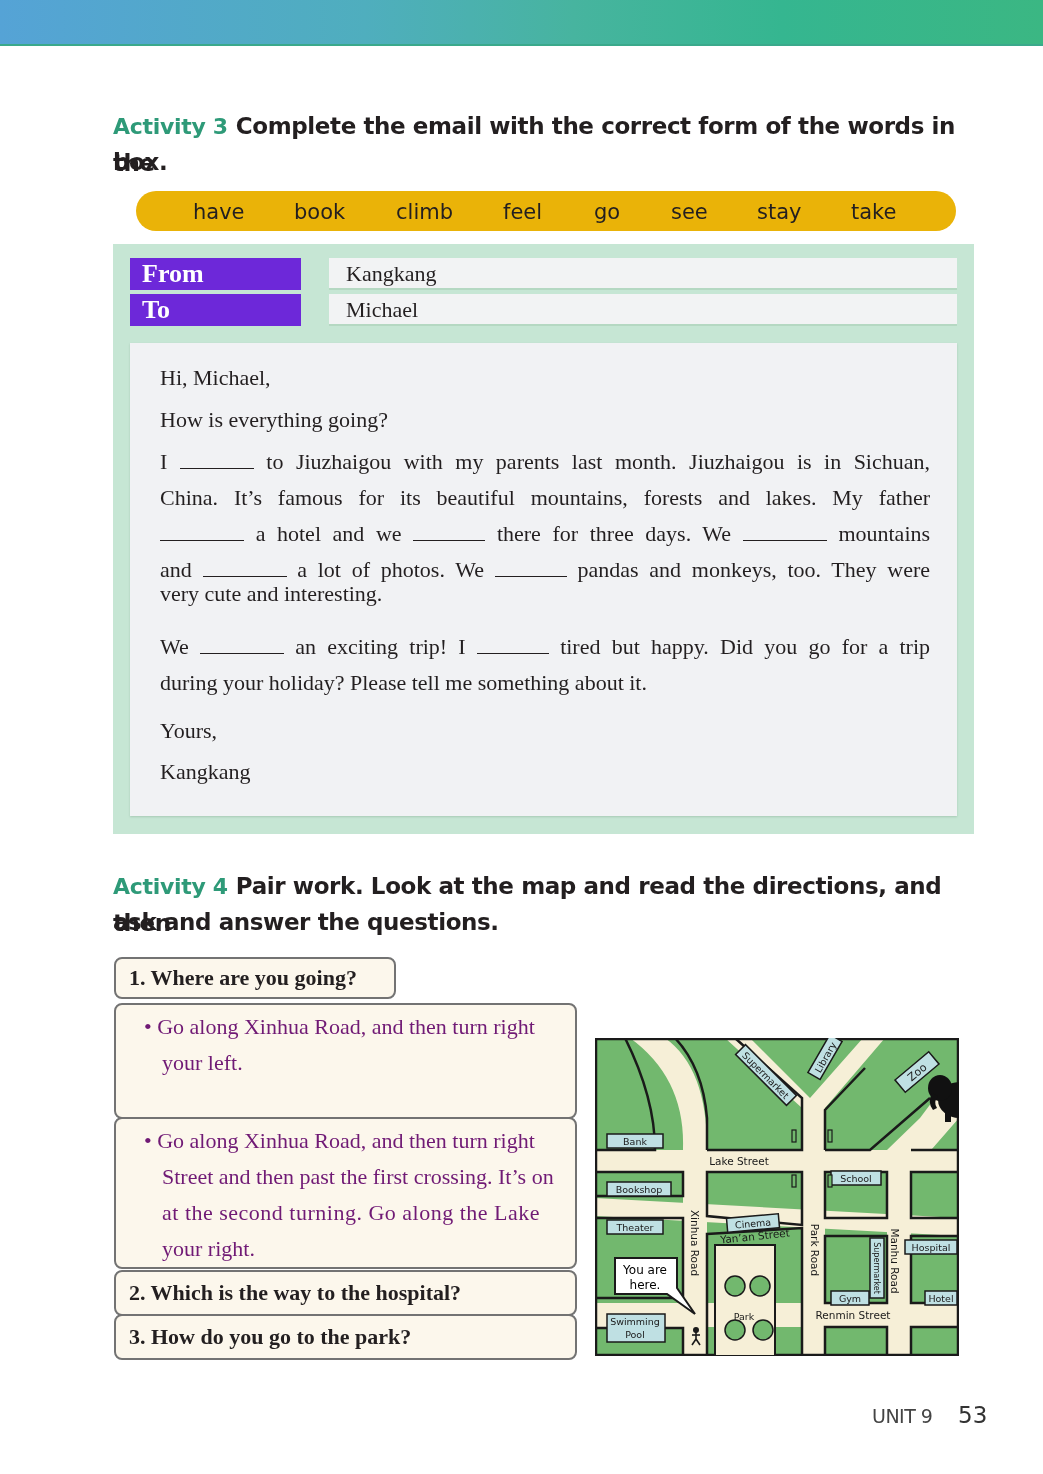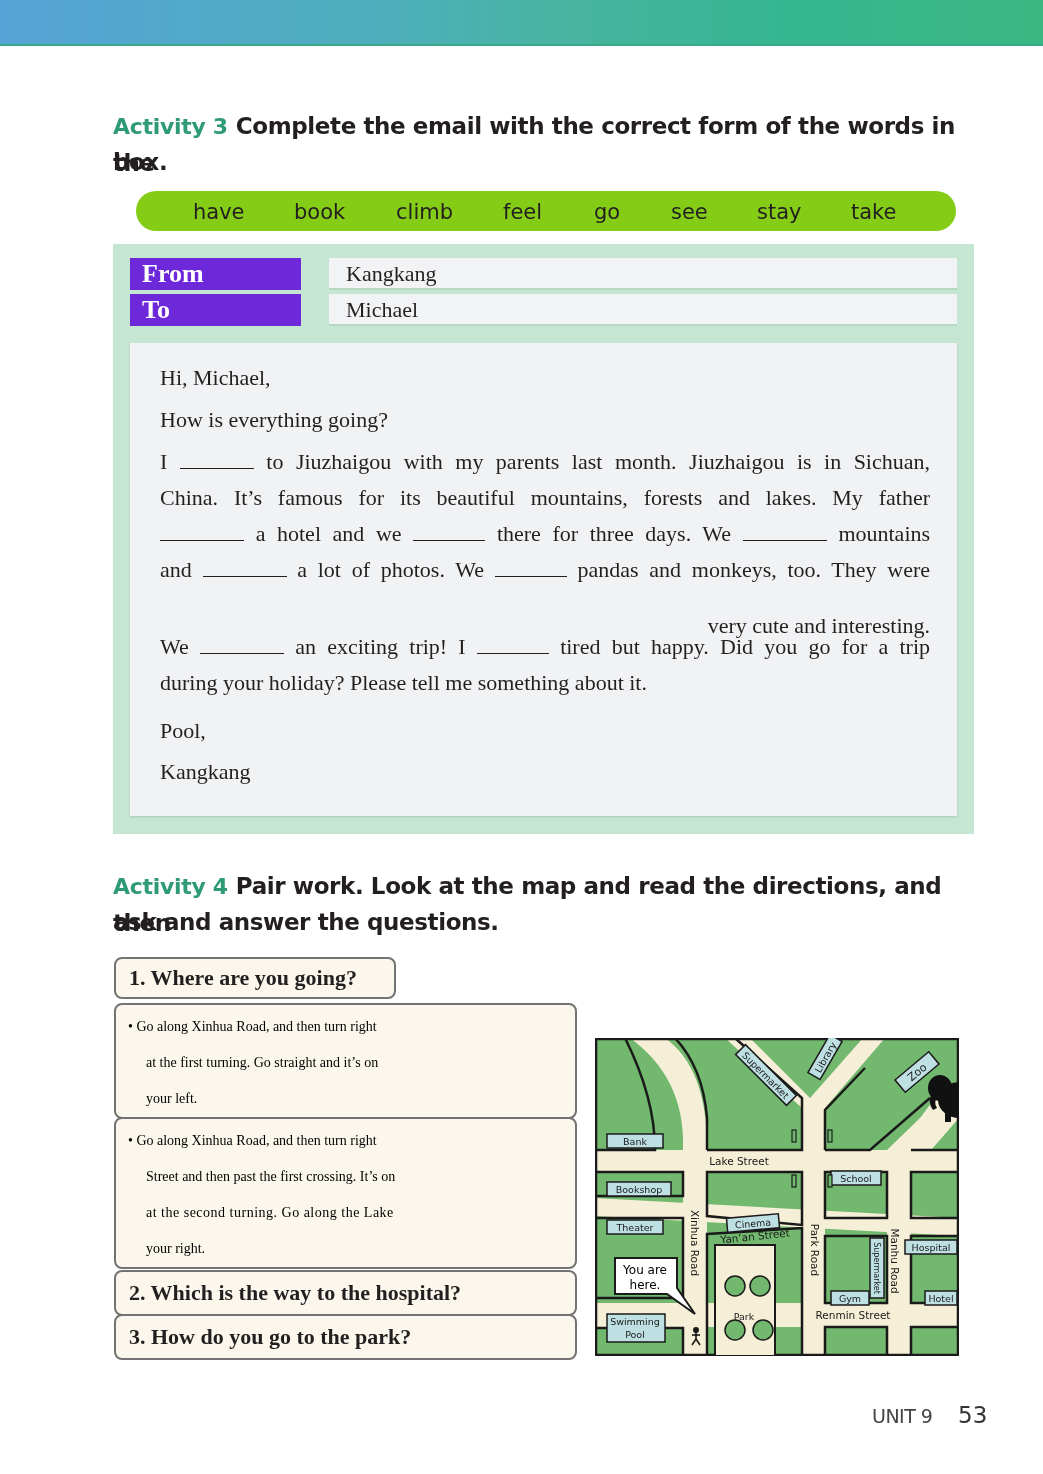--- a/index.html
+++ b/index.html
@@ -2,32 +2,32 @@
 <html><head>
 <meta charset="utf-8">
 <style>
   html, body { margin:0; padding:0; }
   body { width:1043px; height:1474px; background:#ffffff; position:relative; overflow:hidden; font-family:"Liberation Sans", sans-serif; color:#231f20; }
   .topbar { position:absolute; left:0; top:0; width:1043px; height:44px;
     background: linear-gradient(90deg, #55a3d6 0%, #4faebe 35%, #47b49f 55%, #35b690 75%, #3bb783 100%);
     border-bottom:2px solid #3aa98b; }
   .heading { position:absolute; left:113px; width:850px; font-family:"DejaVu Sans", sans-serif; font-weight:bold; font-size:23px; line-height:36px; color:#231f20; letter-spacing:-0.4px; }
   .heading .act { color:#2e9a78; font-size:22px; margin-right:8px; letter-spacing:-0.3px; }
-  .wordbox { position:absolute; left:136px; top:191px; width:820px; height:40px; background:#84cc16; border-radius:20px; }
+  .wordbox { position:absolute; left:136px; top:191px; width:820px; height:40px; background:#eab308; border-radius:20px; }
   .wordbox .w { position:absolute; top:0; line-height:42px; font-family:"DejaVu Sans", sans-serif; font-size:21px; color:#231f20; }
   .email { position:absolute; left:113px; top:244px; width:861px; height:590px; background:#c6e6d4; }
   .hdrlabel { position:absolute; left:130px; width:171px; height:32px; background:#6d28d9; color:#fff; font-family:"Liberation Serif", serif; font-weight:bold; font-size:26px; line-height:32px; padding-left:12px; box-sizing:border-box; }
   .hdrval { position:absolute; left:329px; width:628px; height:32px; background:#f2f3f4; font-family:"Liberation Serif", serif; font-size:22px; line-height:32px; padding-left:17px; box-sizing:border-box; border-bottom:2px solid #b5d8c2; }
   .body { position:absolute; left:130px; top:343px; width:827px; height:473px; background:#f1f2f4; box-shadow:0 1px 2px #a8c9b5; }
   .ln { position:absolute; left:160px; width:770px; font-family:"Liberation Serif", serif; font-size:22px; line-height:36px; color:#231f20; }
   .just { text-align:justify; text-align-last:justify; }
   .blank { display:inline-block; border-bottom:1.5px solid #231f20; height:20px; vertical-align:baseline; }
   .qbox { position:absolute; left:114px; background:#fcf7ec; border:2px solid #737373; border-radius:8px; box-sizing:border-box; }
   .qtext { font-family:"Liberation Serif", serif; font-weight:bold; font-size:22px; color:#231f20; }
-  .dirtext { position:absolute; left:128px; width:440px; font-family:"Liberation Serif", serif; font-size:14px; line-height:36px; color:#000000; }
+  .dirtext { position:absolute; left:144px; width:440px; font-family:"Liberation Serif", serif; font-size:22px; line-height:36px; color:#701a75; }
   .map { position:absolute; left:595px; top:1038px; width:364px; height:318px; }
   .footer-unit { position:absolute; left:872px; top:1405px; font-family:"DejaVu Sans", sans-serif; font-size:19px; color:#444; letter-spacing:-0.5px; }
   .footer-page { position:absolute; left:958px; top:1402px; font-family:"DejaVu Sans", sans-serif; font-size:23px; color:#333; }
 </style>
 </head>
 <body>
 
 <div class="topbar"></div>
 
 <div class="heading" style="top:108px;">
@@ -70,45 +70,44 @@
   <span class="blank" style="width:84px;"></span>
   <span>mountains</span>
 </div>
 <div class="ln just" style="top:552px;">
   <span>and</span>
   <span class="blank" style="width:84px;"></span>
   <span>a lot of photos. We</span>
   <span class="blank" style="width:72px;"></span>
   <span>pandas and monkeys, too. They were</span>
 </div>
-<div class="ln" style="top:608px;text-align:right;">very cute and interesting.</div>
+<div class="ln" style="top:576px;">very cute and interesting.</div>
 
 <div class="ln just" style="top:629px;">
   <span>We</span>
   <span class="blank" style="width:84px;"></span>
   <span>an exciting trip! I</span>
   <span class="blank" style="width:72px;"></span>
   <span>tired but happy. Did you go for a trip</span>
 </div>
 <div class="ln" style="top:665px;">during your holiday? Please tell me something about it.</div>
-<div class="ln" style="top:713px;">Pool,</div>
+<div class="ln" style="top:713px;">Yours,</div>
 <div class="ln" style="top:754px;">Kangkang</div>
 
 <div class="heading" style="top:868px;">
   <span class="act">Activity 4</span><span>Pair work. Look at the map and read the directions, and then</span>
 </div>
 <div class="heading" style="top:904px;">ask and answer the questions.</div>
 
 <div class="qbox" style="top:957px; width:282px; height:42px; padding:6px 0 0 13px;">
   <span class="qtext">1. Where are you going?</span>
 </div>
 <div class="qbox" style="top:1003px; width:463px; height:116px;"></div>
 <div class="dirtext" style="top:1009px;">
   <div>• Go along Xinhua Road, and then turn right</div>
-  <div style="padding-left:18px;">at the first turning. Go straight and it’s on</div>
   <div style="padding-left:18px;">your left.</div>
 </div>
 <div class="qbox" style="top:1117px; width:463px; height:152px;"></div>
 <div class="dirtext" style="top:1123px;">
   <div>•  Go along Xinhua Road, and then turn right</div>
   <div style="padding-left:18px;">Street and then past the first crossing. It’s on</div>
   <div style="padding-left:18px; letter-spacing:0.5px;">at the second turning. Go along the Lake</div>
   <div style="padding-left:18px;">your right.</div>
 </div>
 <div class="qbox" style="top:1270px; width:463px; height:46px; padding:8px 0 0 13px;">

